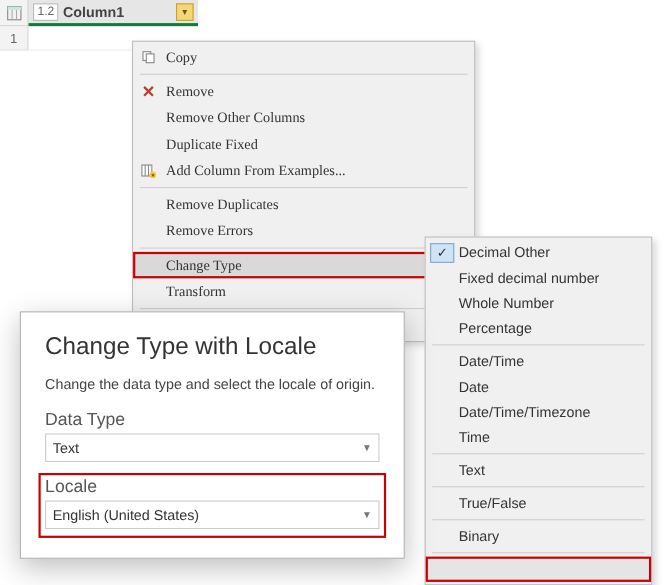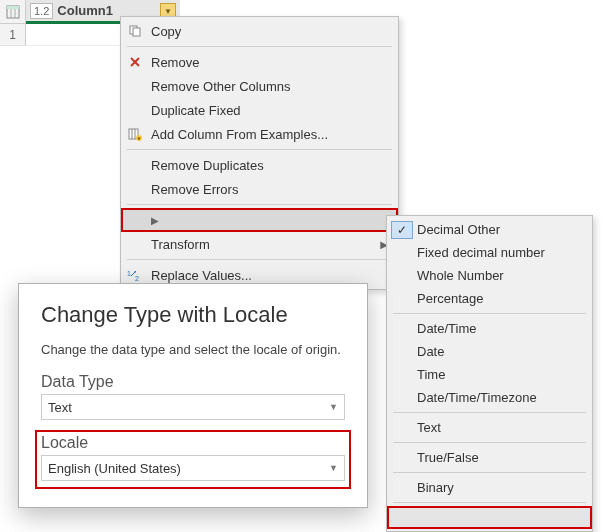--- a/index.html
+++ b/index.html
@@ -63,26 +63,27 @@
     color: #666; font-size: 12px;
   }
   .data-cell {
     width: 154px; height: 22px;
     border-bottom: 1px solid #eee;
     background: #fff;
   }
   
   .context-menu {
     position: absolute;
-    left: 120px; top: 16px;
-    width: 279px;
+    left: 120px; top: 37px;
+    width: 312px;
     background: #f0f0f0;
     border: 1px solid #bfbfbf;
     box-shadow: 3px 3px 6px rgba(0,0,0,0.15);
     padding: 2px 0;
+    font-family: Liberation Serif, serif;
   }
   .menu-item {
     display: flex; align-items: center;
     height: 24px;
     padding: 0 10px 0 4px;
     gap: 6px;
   }
   .menu-highlight { background: #d9d9d9; }
   .menu-highlight.red { outline: 2px solid #c00; outline-offset: -2px; }
   .menu-icon {
@@ -224,20 +225,21 @@
     <span class="menu-icon"></span>
     <span class="menu-label">Remove Duplicates</span>
   </div>
   <div class="menu-item">
     <span class="menu-icon"></span>
     <span class="menu-label">Remove Errors</span>
   </div>
   <div class="menu-sep"></div>
   <div class="menu-item menu-highlight red">
     <span class="menu-icon"></span>
+    <span class="menu-label">Change Type</span>
     <span class="menu-arrow">▶</span>
   </div>
   <div class="menu-item">
     <span class="menu-icon"></span>
     <span class="menu-label">Transform</span>
     <span class="menu-arrow">▶</span>
   </div>
   <div class="menu-sep"></div>
   <div class="menu-item">
     <span class="menu-icon">
@@ -273,25 +275,25 @@
   <div class="sub-item">
     <span class="sub-check"></span>
     <span class="sub-label">Date/Time</span>
   </div>
   <div class="sub-item">
     <span class="sub-check"></span>
     <span class="sub-label">Date</span>
   </div>
   <div class="sub-item">
     <span class="sub-check"></span>
+    <span class="sub-label">Date/Time/Timezone</span>
+  </div>
+  <div class="sub-item">
+    <span class="sub-check"></span>
     <span class="sub-label">Time</span>
-  </div>
-  <div class="sub-item">
-    <span class="sub-check"></span>
-    <span class="sub-label">Date/Time/Timezone</span>
   </div>
   <div class="menu-sep"></div>
   <div class="sub-item">
     <span class="sub-check"></span>
     <span class="sub-label">Text</span>
   </div>
   <div class="menu-sep"></div>
   <div class="sub-item">
     <span class="sub-check"></span>
     <span class="sub-label">True/False</span>

